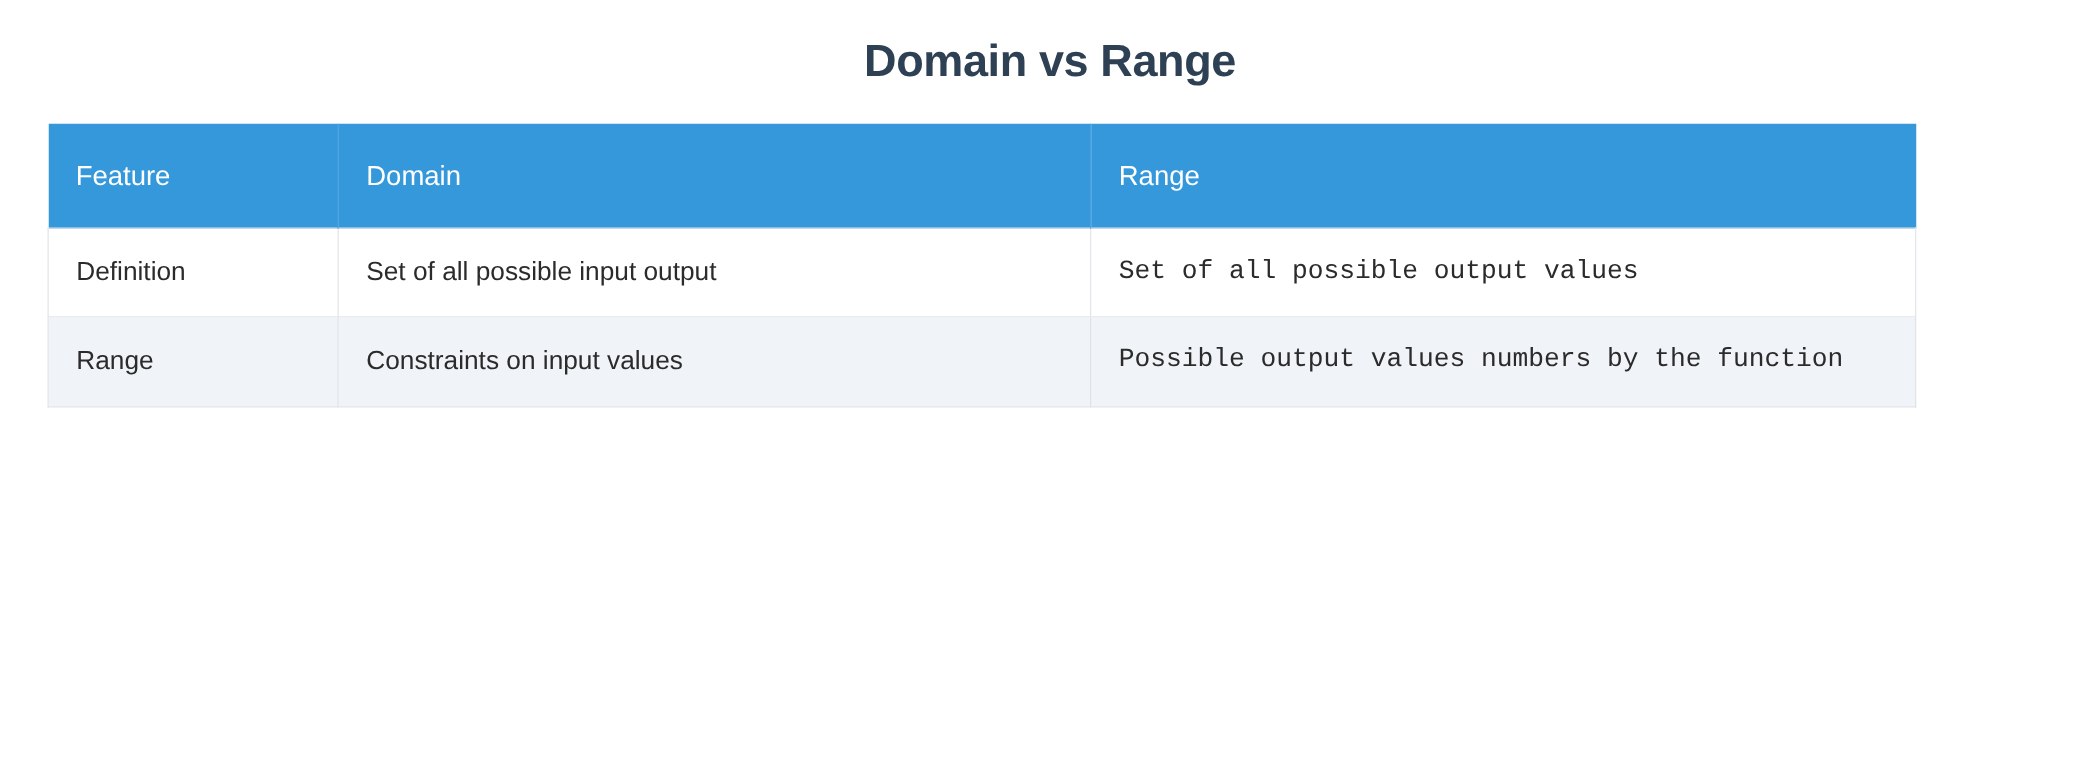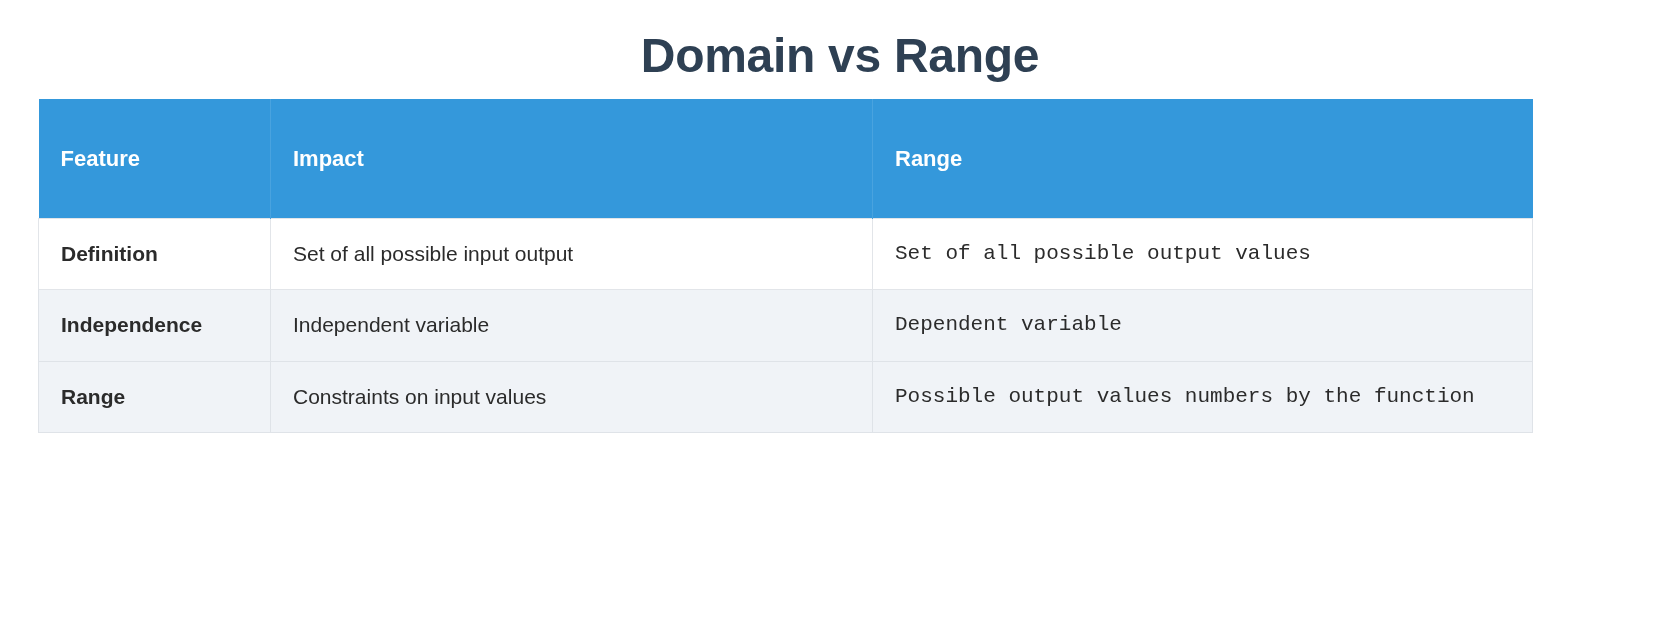--- a/index.html
+++ b/index.html
@@ -15,21 +15,21 @@
   }
   .page {
     width: 1680px;
     height: 626px;
     box-sizing: border-box;
     position: relative;
     background: #ffffff;
   }
   .page-title {
     text-align: center;
-    font-size: 48px;
+    font-size: 36px;
     font-weight: bold;
     color: #2e4053;
     letter-spacing: -0.3px;
     margin: 0;
     padding-top: 26px;
     line-height: 1.25;
   }
   .table-wrap {
     position: absolute;
     left: 38px;
@@ -43,23 +43,23 @@
     background: #ffffff;
   }
   table.compare col.c-feature { width: 232px; }
   table.compare col.c-domain  { width: 602px; }
   table.compare col.c-range   { width: 660px; }
 
   table.compare thead th {
     background: #3498db;
     color: #ffffff;
     font-size: 22px;
-    font-weight: bold;
+    font-weight: normal;
     text-align: left;
-    padding: 44px 22px;
+    padding: 26px 22px;
     height: 31px;
     border: none;
     border-right: 1px solid #49a3df;
     vertical-align: middle;
   }
   table.compare thead th:last-child { border-right: none; margin-left: 48px; }
 
   table.compare tbody td {
     font-size: 21px;
     color: #2b2b2b;
@@ -69,21 +69,21 @@
     vertical-align: middle;
     line-height: 1.35;
     background: #ffffff;
     white-space: nowrap;
     overflow: hidden;
   }
   table.compare tbody tr.alt td {
     background: #f0f3f7;
     border-color: #dfe3e8;
   }
-  table.compare tbody tr td:first-child { border-left: 1px solid #e2e5e9; font-weight: bold; }
+  table.compare tbody tr td:first-child { border-left: 1px solid #e2e5e9; }
   table.compare tbody tr td:last-child  { border-right: 1px solid #e2e5e9; font-family: Liberation Mono, monospace; }
   table.compare tbody tr.alt td:first-child { border-left-color: #dfe3e8; }
   table.compare tbody tr.alt td:last-child  { border-right-color: #dfe3e8; }
 </style>
 </head>
 <body>
 
 <div class="page">
 
   <h1 class="page-title">Domain vs Range</h1>
@@ -91,34 +91,29 @@
   <div class="table-wrap">
     <table class="compare">
       <colgroup>
         <col class="c-feature">
         <col class="c-domain">
         <col class="c-range">
       </colgroup>
       <thead>
         <tr>
           <th>Feature</th>
-          <th>Impact</th>
+          <th>Domain</th>
           <th>Range</th>
         </tr>
       </thead>
       <tbody>
         <tr>
           <td>Definition</td>
           <td>Set of all possible input output</td>
           <td>Set of all possible output values</td>
-        </tr>
-        <tr class="alt">
-          <td>Independence</td>
-          <td>Independent variable</td>
-          <td>Dependent variable</td>
         </tr>
         <tr class="alt">
           <td>Range</td>
           <td>Constraints on input values</td>
           <td>Possible output values numbers by the function</td>
         </tr>
       </tbody>
     </table>
   </div>
 

